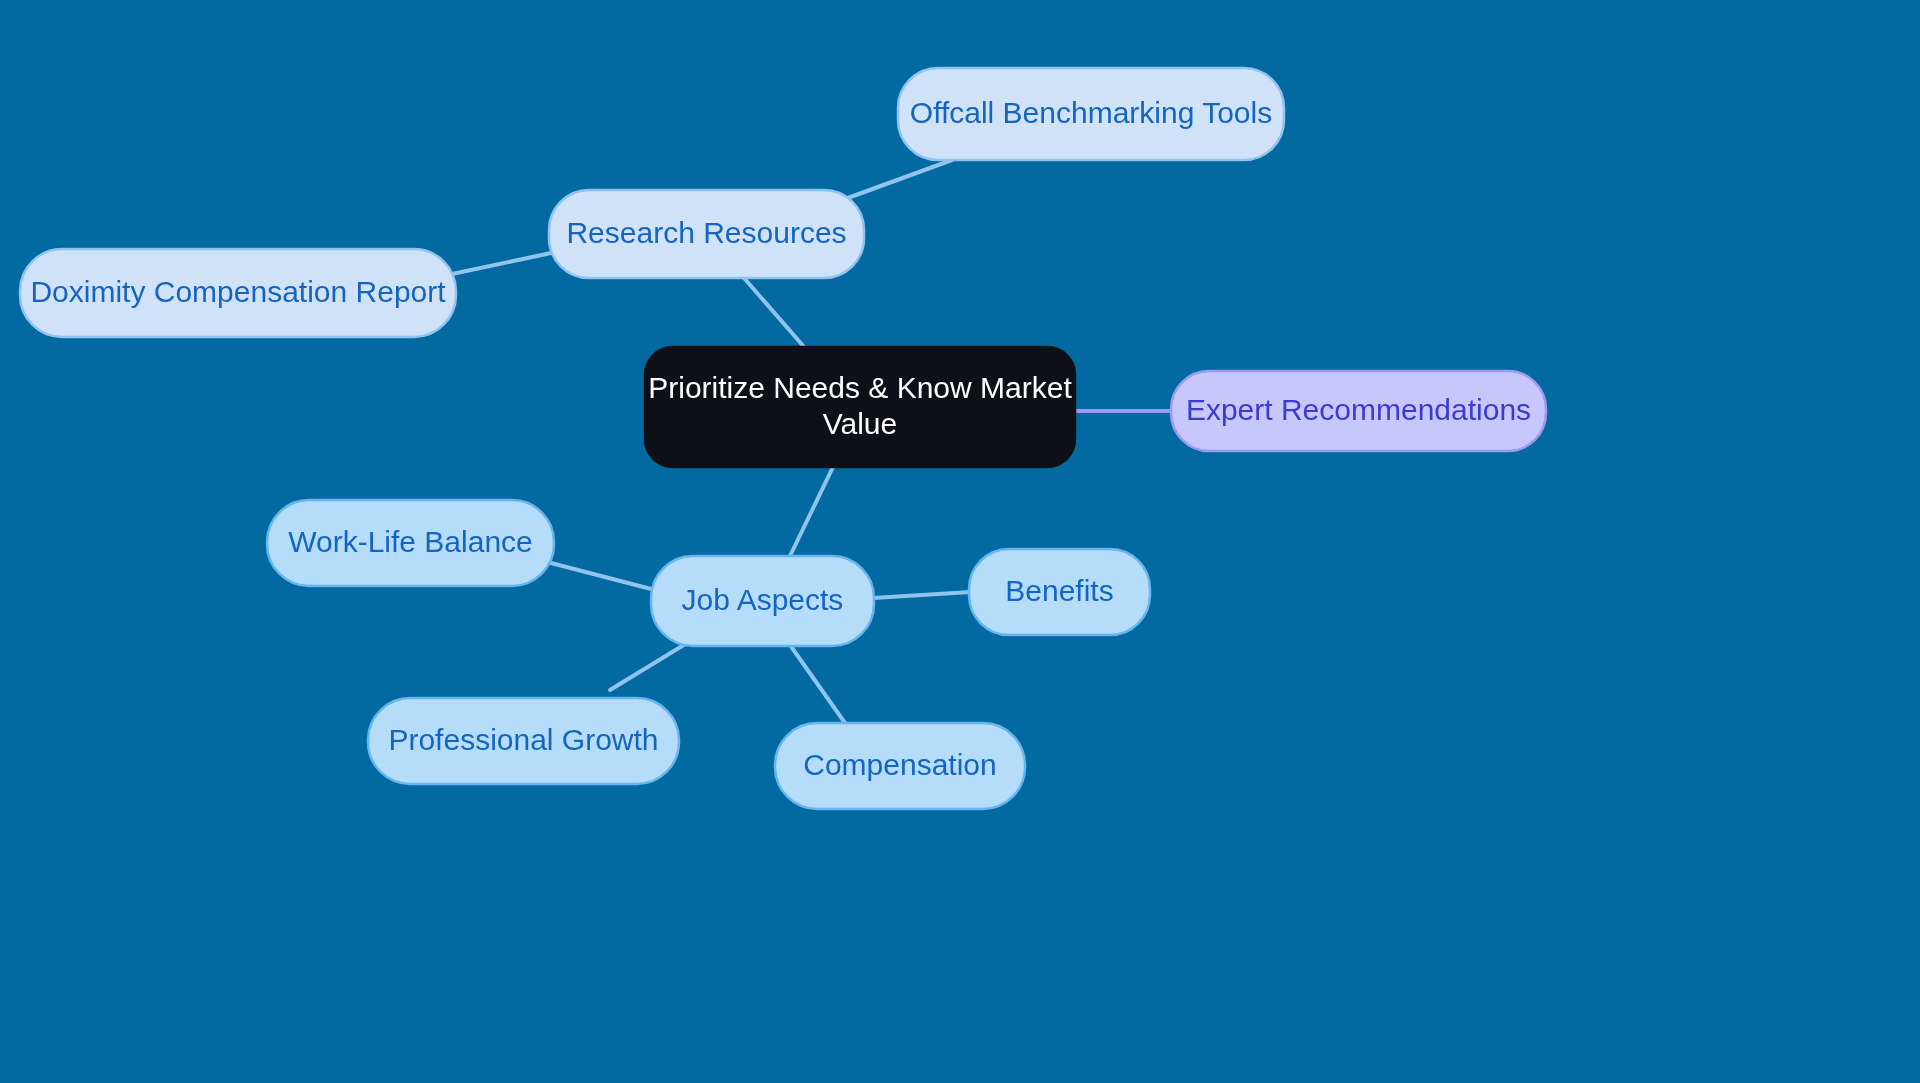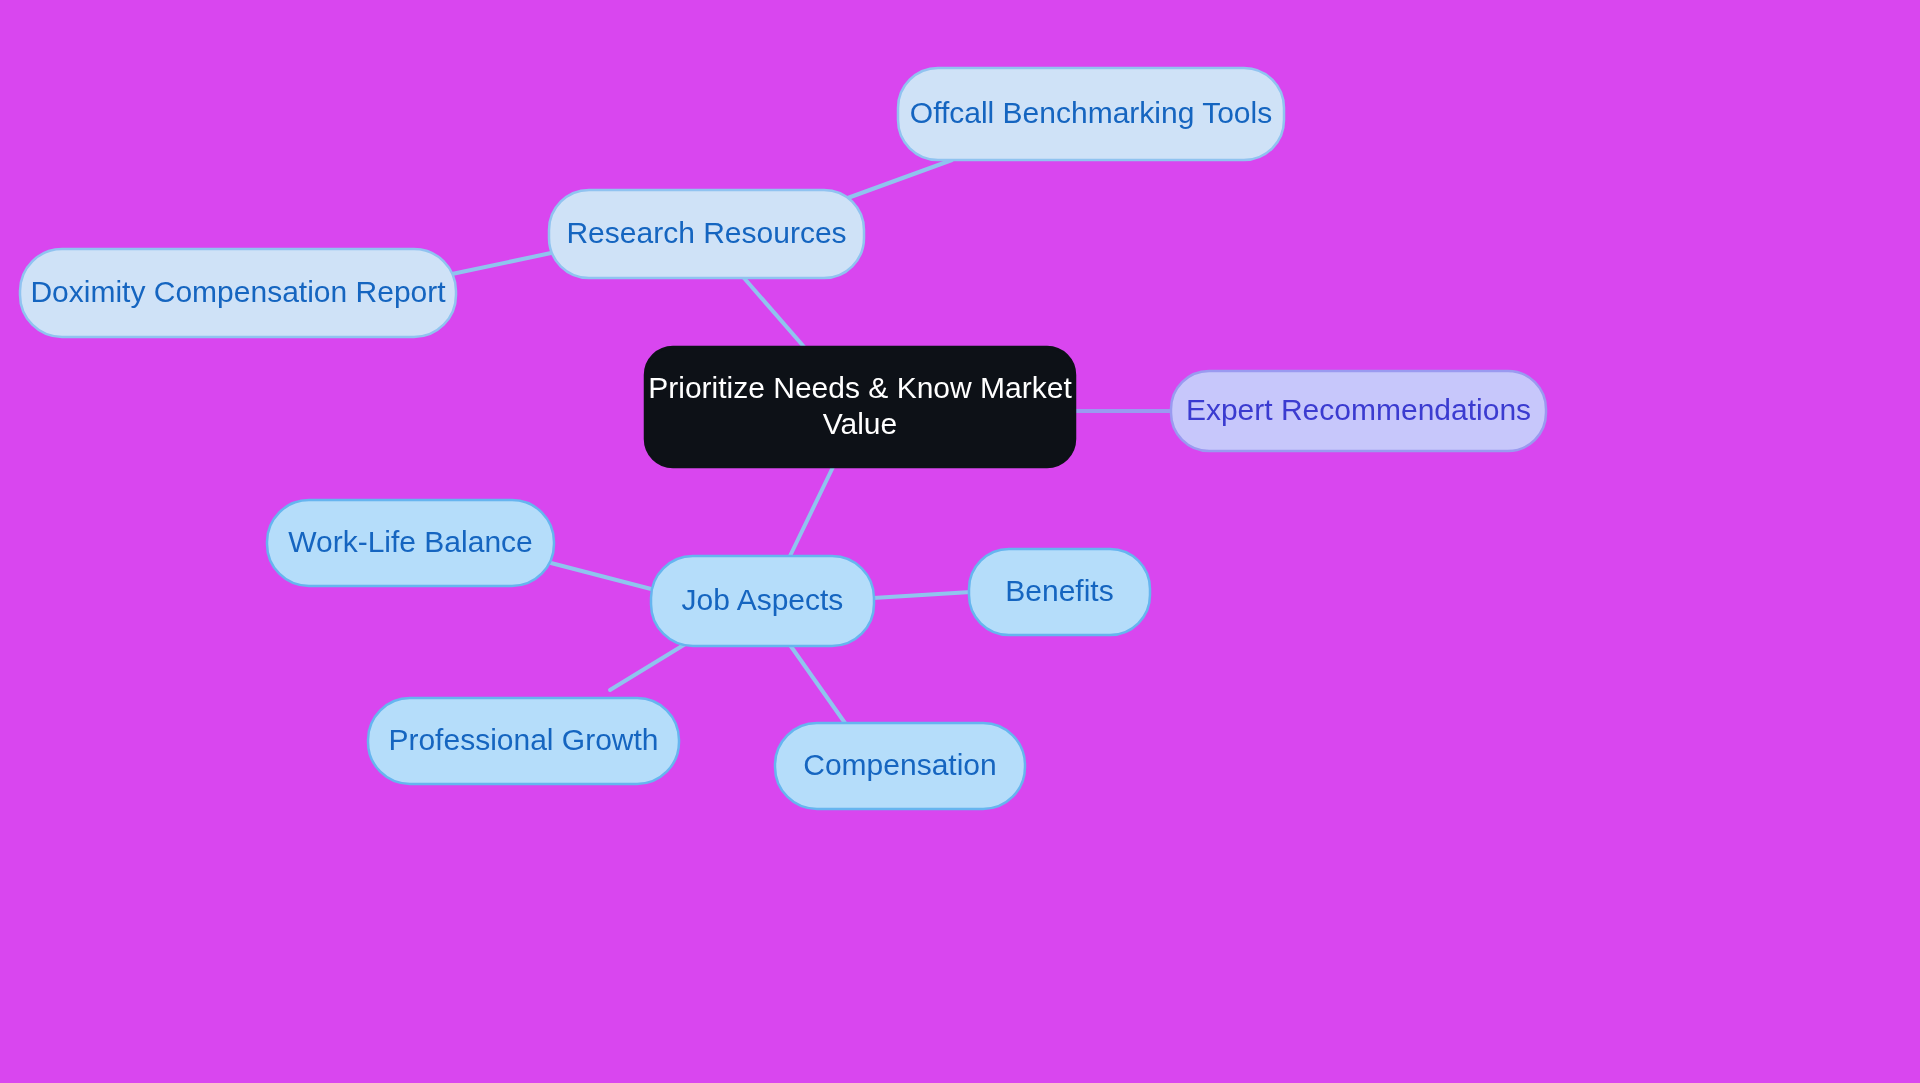--- a/index.html
+++ b/index.html
@@ -11,21 +11,21 @@
   body {
     width: 1920px;
     height: 1083px;
     overflow: hidden;
     font-family: "Liberation Sans", sans-serif;
   }
   #mindmap-canvas {
     position: relative;
     width: 1920px;
     height: 1083px;
-    background: #d946ef;
+    background: #0369a1;
   }
   svg.map-svg {
     position: absolute;
     top: 0;
     left: 0;
     width: 1920px;
     height: 1083px;
     display: block;
   }
   .edge-line {

